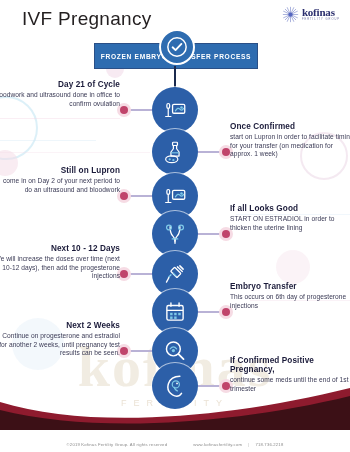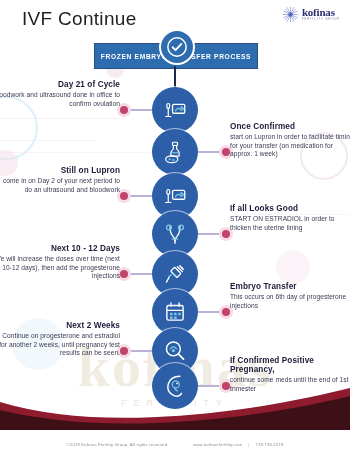--- a/index.html
+++ b/index.html
@@ -124,21 +124,21 @@
 
 <div class="hline" style="left:0;top:118px;width:120px;background:#f0cfe0;"></div>
 <div class="hline" style="left:0;top:140px;width:96px;background:#cfe6f4;"></div>
 <div class="hline" style="left:0;top:152px;width:150px;background:#f3dce9;"></div>
 <div class="hline" style="left:236px;top:214px;width:114px;background:#d8e8f5;"></div>
 <div class="hline" style="left:250px;top:300px;width:100px;background:#f0dbe8;"></div>
 
 <div class="watermark">kofinas</div>
 <div class="watermark-sub">FERTILITY</div>
 
-<div class="page-title">IVF Continue</div>
+<div class="page-title">IVF Pregnancy</div>
 
 <div class="logo">
   <svg class="logo-mark" viewBox="0 0 40 40">
     <g stroke="#4a5bb5" stroke-width="1.1">
       <line x1="20" y1="2" x2="20" y2="38"></line>
         <line x1="2" y1="20" x2="38" y2="20"></line>
       <line x1="7" y1="7" x2="33" y2="33"></line>
         <line x1="33" y1="7" x2="7" y2="33"></line>
       <line x1="12" y1="3" x2="28" y2="37"></line>
         <line x1="28" y1="3" x2="12" y2="37"></line>

